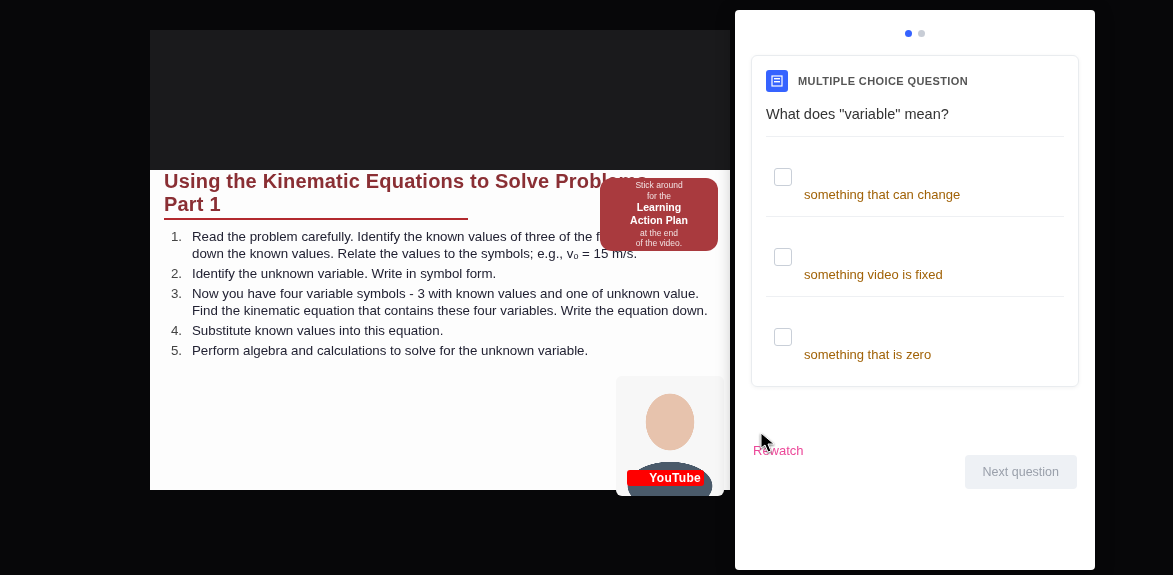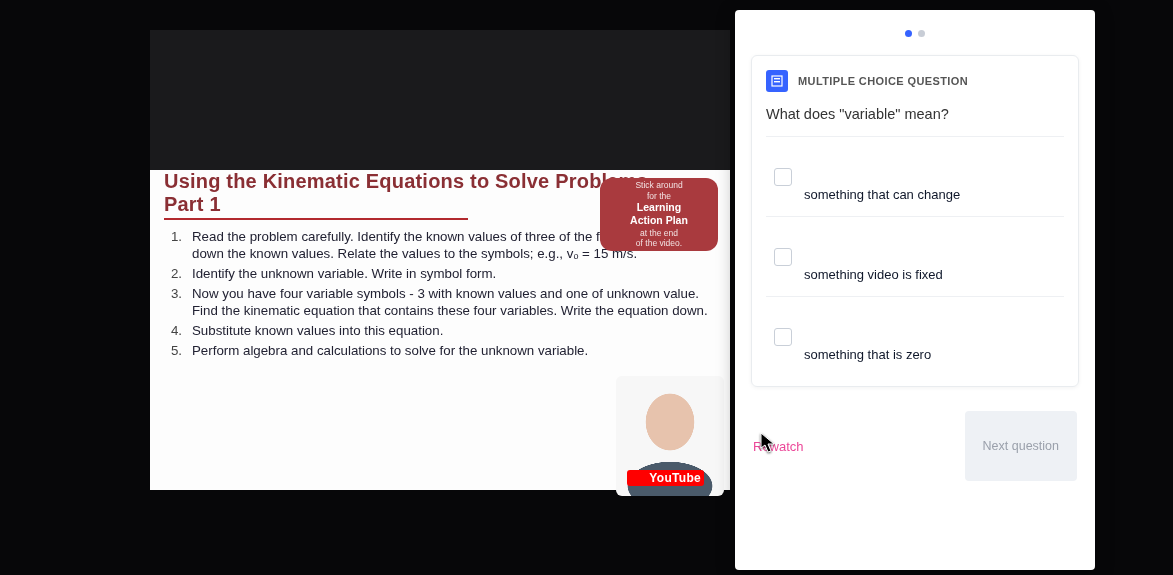--- a/index.html
+++ b/index.html
@@ -80,28 +80,29 @@
   .q-type { font-size:11px; font-weight:bold; letter-spacing:.4px; color:#555;}
   .q-text { font-size:14.5px; color:#333; margin-bottom:14px; }
   .options { display:flex; flex-direction:column; }
   .option {
     display:flex; align-items:center; gap:12px;
     padding:14px 8px;
     border-top:1px solid #eef0f3;
     cursor:pointer;
   }
   .checkbox { width:18px; height:18px; border:1.5px solid #c9cfd8; border-radius:3px; }
-  .opt-text { font-size:13px; color:#0f172a;margin-top:36px; }
+  .opt-text { font-size:13px; color:#a16207;margin-top:36px; }
 
   .footer-row { display:flex; align-items:center; justify-content:space-between; padding:6px 2px 0 2px;}
   .rewatch { font-size:13px; color:#ec4899; cursor:pointer; }
   .next-btn {
     font-size:12.5px; color:#9aa0ab; background:#eef1f5;
-    padding:28px 18px; border-radius:4px; border:none;
+    padding:10px 18px; border-radius:4px; border:none;
     cursor:default;
+    margin-top:44px;
   }
 
   
   .cursor {
     position:absolute; left:760px; top:432px; width:16px; height:22px;
     pointer-events:none;
   }
   .cursor svg { filter: drop-shadow(0 1px 1px rgba(0,0,0,.6)); }
 </style>
 </head>

